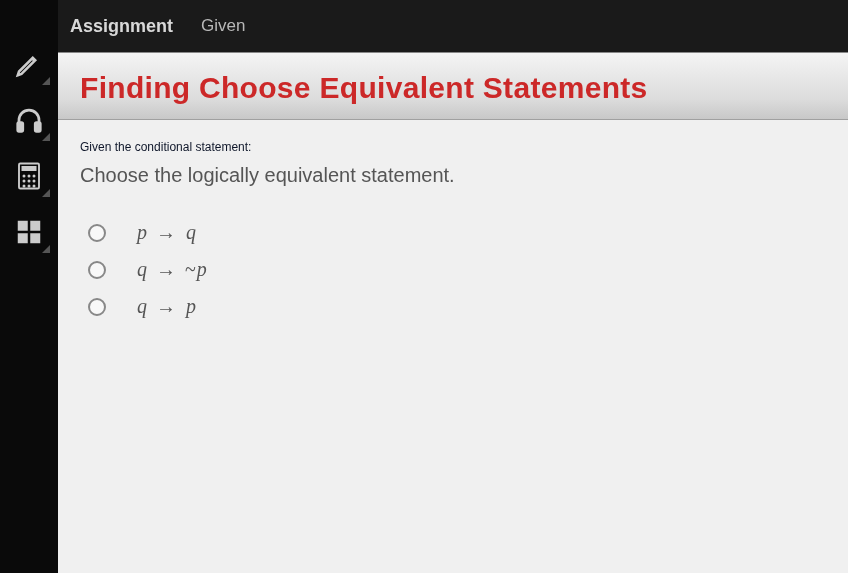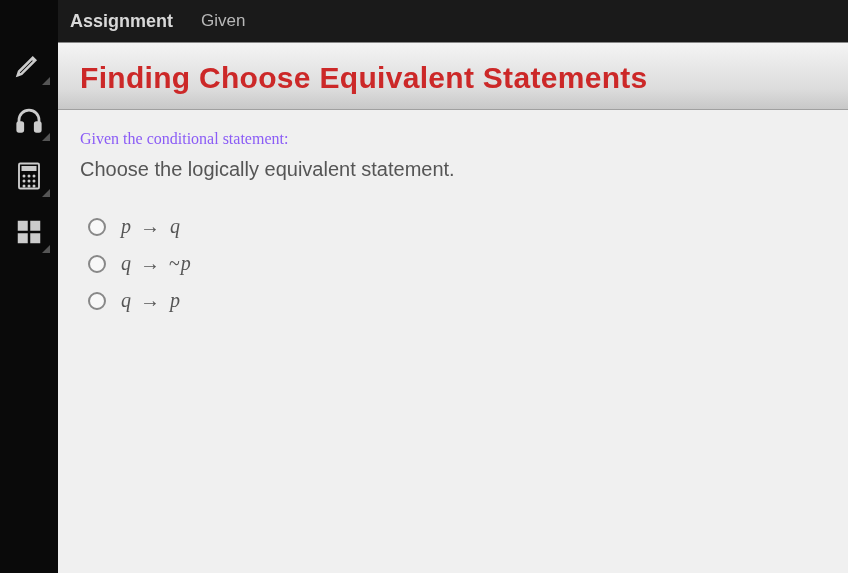--- a/index.html
+++ b/index.html
@@ -45,21 +45,21 @@
       height: 0;
       border-left: 8px solid transparent;
       border-bottom: 8px solid #555;
     }
     .main {
       flex: 1;
       display: flex;
       flex-direction: column;
     }
     .topbar {
-      height: 42px;
+      height: 52px;
       background: #1a1a1a;
       display: flex;
       align-items: center;
       padding-left: 12px;
       gap: 28px;
     }
     .tab-assignment {
       color: #d8d8d8;
       font-weight: bold;
       font-size: 18px;
@@ -85,24 +85,23 @@
       font-size: 30px;
       font-weight: bold;
       letter-spacing: 0.3px;
     }
     .question-body {
       padding: 20px 22px;
       background: #f0f0f0;
       flex: 1;
     }
     .prompt-line {
-      color: #8b5cf6;
-      font-size: 16px;
+      color: #0f172a;
+      font-size: 12px;
       margin-bottom: 10px;
-      font-family: Liberation Serif, serif;
     }
     .math-expr {
       color: #555;
       font-size: 20px;
       font-style: italic;
       font-family: 'Times New Roman', serif;
       margin-left: 36px;
       margin-bottom: 26px;
     }
     .instr-line {
@@ -112,21 +111,21 @@
     }
     .options {
       display: flex;
       flex-direction: column;
       gap: 14px;
       margin-left: 8px;
     }
     .option-row {
       display: flex;
       align-items: center;
-      gap: 14px;
+      gap: 30px;
     }
     .radio-circle {
       width: 18px;
       height: 18px;
       border: 2px solid #888;
       border-radius: 50%;
       background: #f8f8f8;
       flex-shrink: 0;
     }
     .option-label {

